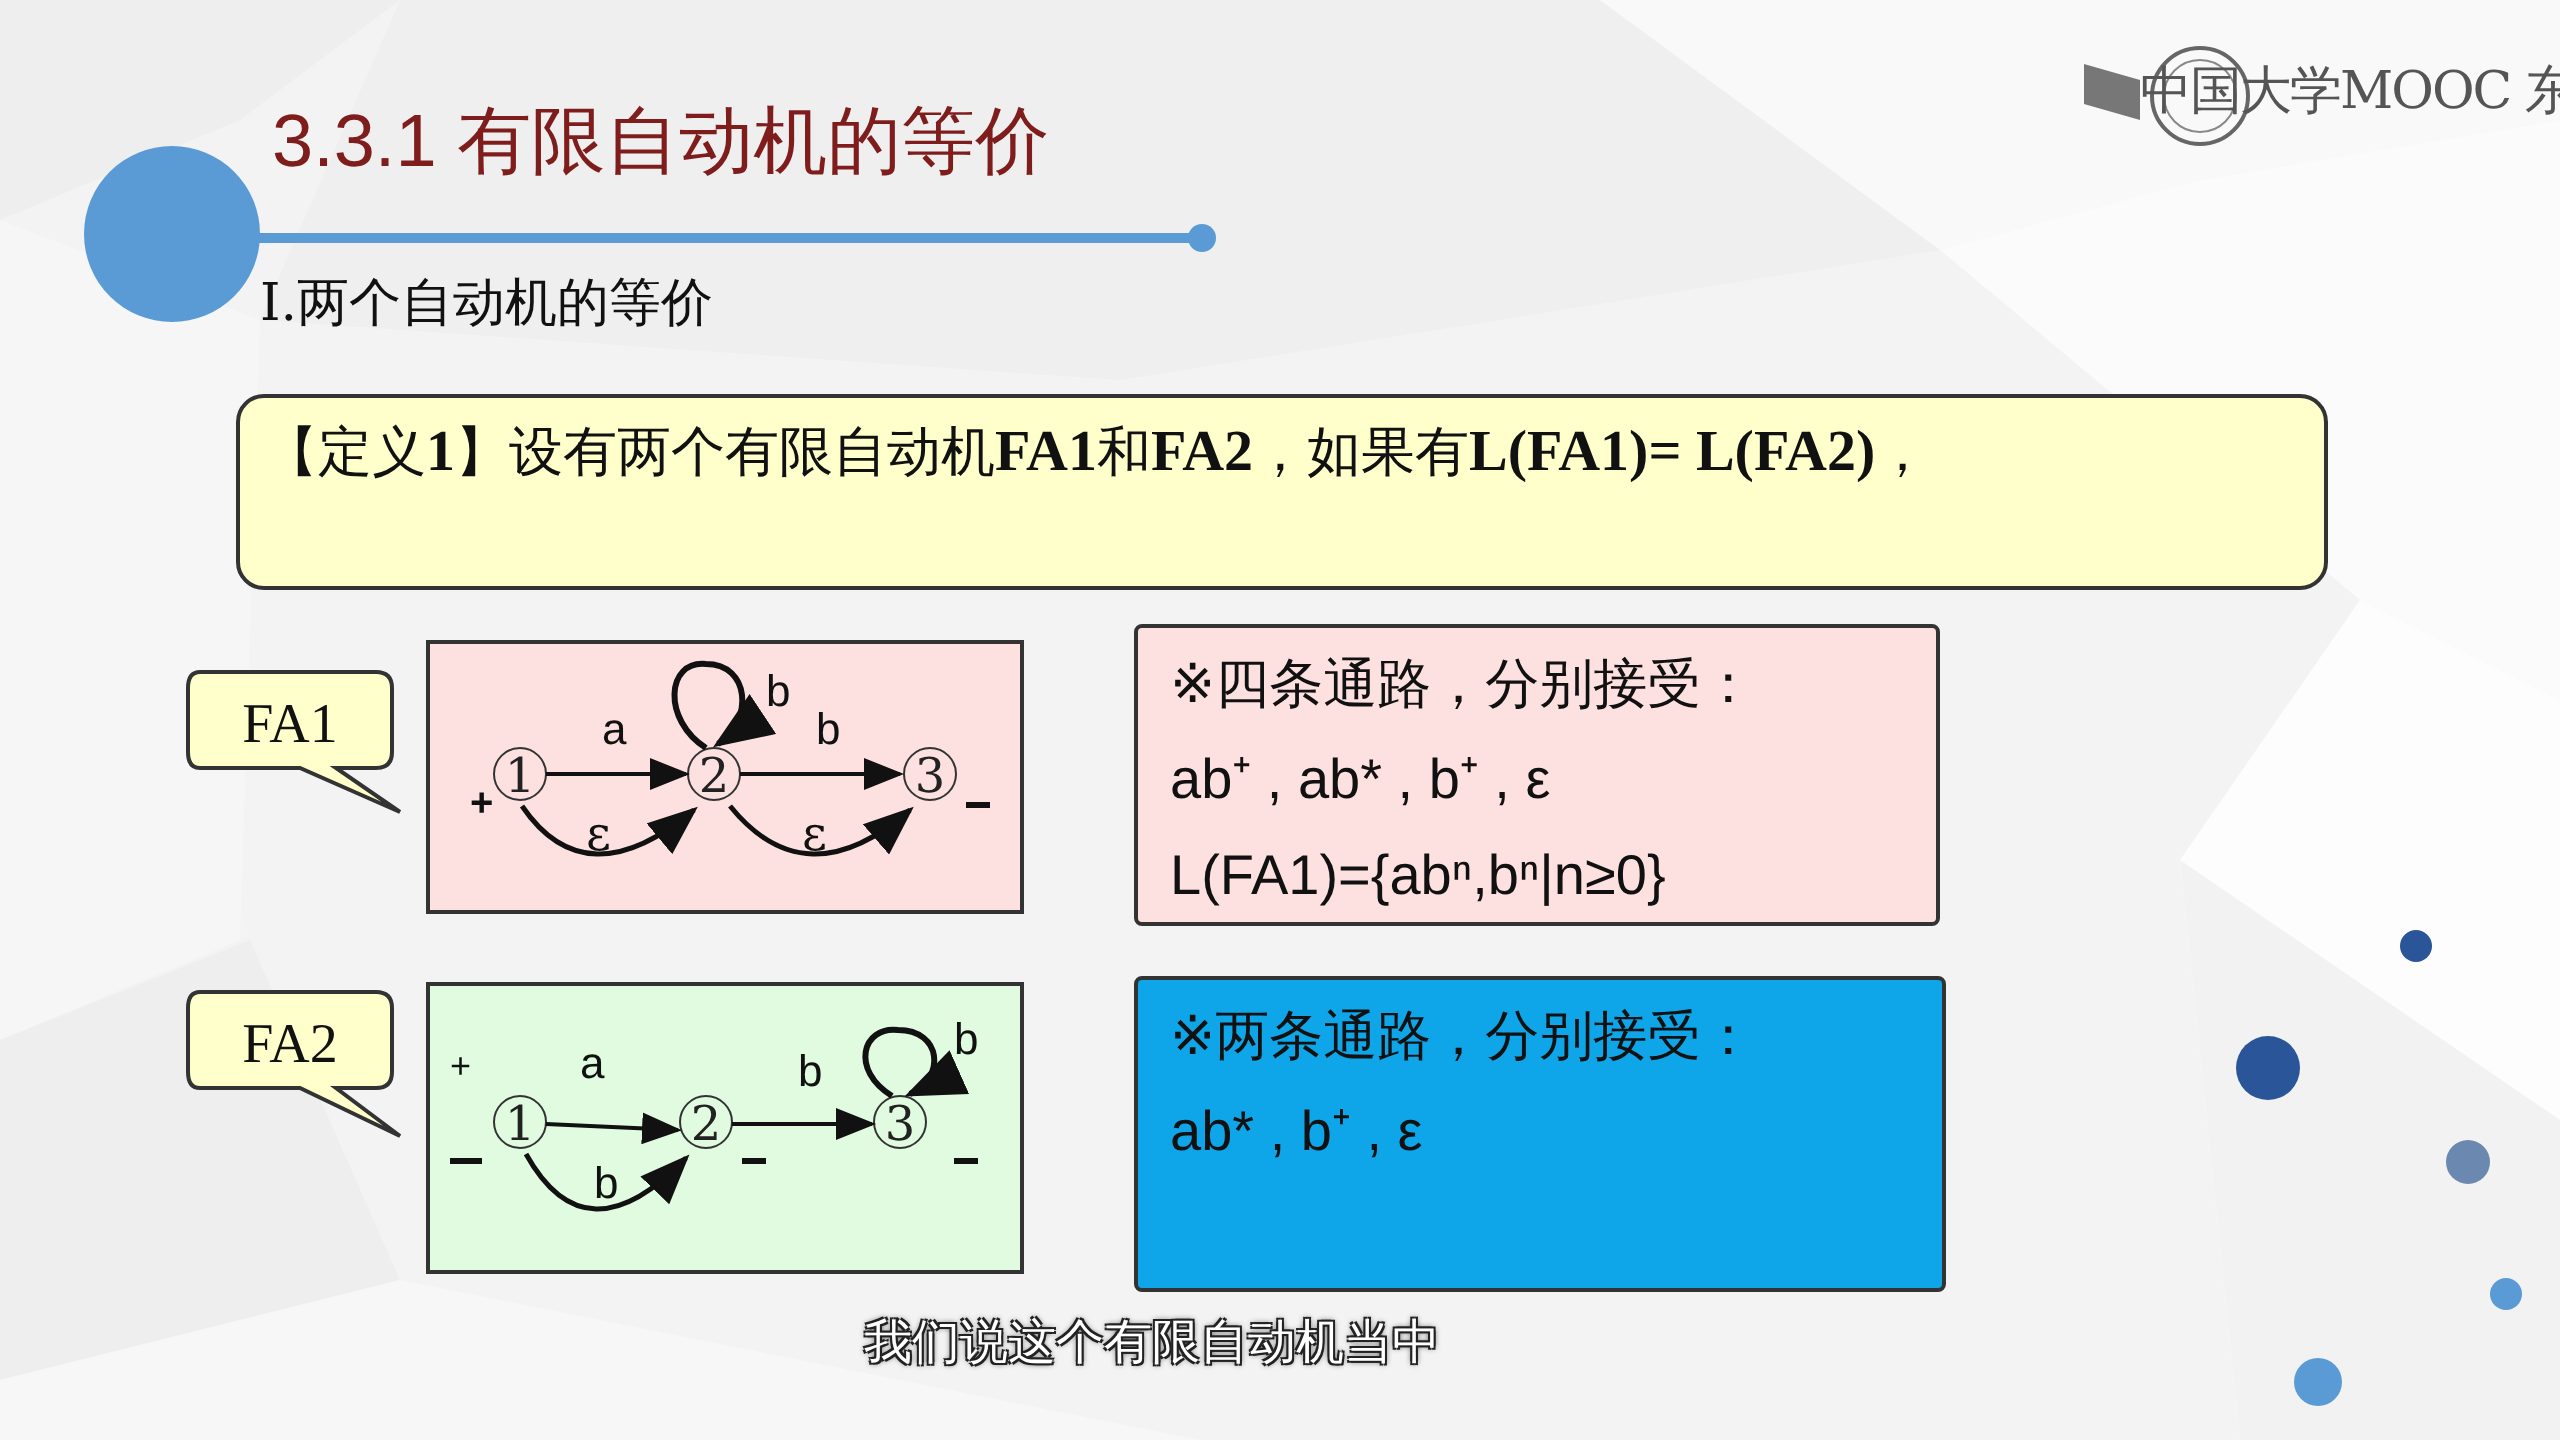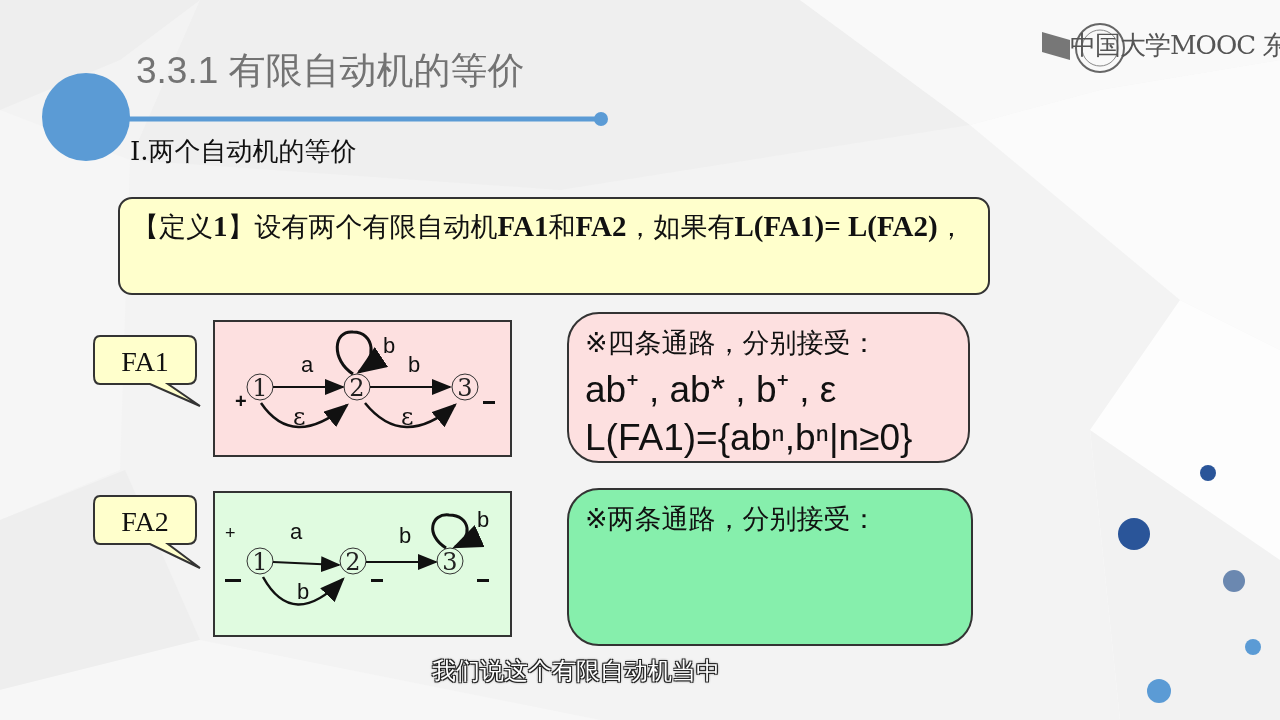--- a/index.html
+++ b/index.html
@@ -1,25 +1,25 @@
 <!DOCTYPE html>
 <html><head>
   <meta charset="utf-8">
   <style>
     html, body { margin: 0; padding: 0; }
     body { width: 1280px; height: 720px; overflow: hidden; position: relative; background: #f4f4f4; font-family: "DejaVu Sans", sans-serif; }
     .bg { position: absolute; left: 0; top: 0; width: 1280px; height: 720px; }
     .abs { position: absolute; }
-    .title { left: 136px; top: 46px; font-size: 37px; color: #737373; font-family: "Liberation Sans", "DejaVu Sans", sans-serif; white-space: nowrap; }
+    .title { left: 136px; top: 46px; font-size: 37px; color: #7f1d1d; font-family: "Liberation Sans", "DejaVu Sans", sans-serif; white-space: nowrap; }
     .subtitle { left: 130px; top: 134px; font-size: 26px; color: #111; font-family: "DejaVu Serif", serif; white-space: nowrap; }
-    .def-box { left: 118px; top: 197px; width: 872px; height: 98px; background: #ffffcc; border: 2px solid #333; border-radius: 14px; box-sizing: border-box; padding: 6px 12px; font-family: "DejaVu Serif", "Liberation Serif", serif; font-size: 27px; line-height: 43px; color: #111; }
+    .def-box { left: 118px; top: 197px; width: 1046px; height: 98px; background: #ffffcc; border: 2px solid #333; border-radius: 14px; box-sizing: border-box; padding: 6px 12px; font-family: "DejaVu Serif", "Liberation Serif", serif; font-size: 27px; line-height: 43px; color: #111; }
     .def-box b { font-family: "Liberation Serif", serif; font-weight: bold; font-size: 29px; }
-    .info-box { border: 2px solid #333; border-radius: 32px; box-sizing: border-box; padding: 6px 16px; font-family: "Liberation Sans", sans-serif; color: #111; }
+    .info-box { border: 2px solid #333; border-radius: 4px; box-sizing: border-box; padding: 6px 16px; font-family: "Liberation Sans", sans-serif; color: #111; }
     .info-box .hd { font-family: "DejaVu Sans", sans-serif; font-size: 27px; line-height: 46px; }
-    .info-box .ln { font-size: 37px; line-height: 48px; }
+    .info-box .ln { font-size: 28px; line-height: 48px; }
     .subtitle-cap { left: 0; width: 1152px; top: 655px; text-align: center; font-size: 24px; color: #fff; font-family: "DejaVu Sans", sans-serif; text-shadow: -1px -1px 0 #222, 1px -1px 0 #222, -1px 1px 0 #222, 1px 1px 0 #222, 0 0 3px #000; }
     .logo { left: 1040px; top: 10px; width: 225px; height: 66px; }
     .logo-text { position: absolute; left: 30px; top: 18px; font-size: 26px; color: #555; font-family: "DejaVu Serif", serif; letter-spacing: -1px; white-space: nowrap; }
     .callout-label { font-family: "Liberation Serif", serif; font-size: 28px; fill: #111; }
   </style>
 </head>
 <body>
 
 <svg class="bg" viewBox="0 0 1280 720">
   <rect x="0" y="0" width="1280" height="720" fill="#f3f3f3"></rect>
@@ -143,17 +143,18 @@
   <path d="M233,57 C212,44 218,22 236,24 C258,24 260,48 242,56" fill="none" stroke="#111" stroke-width="3" marker-end="url(#ah2)"></path>
   <text x="264" y="36" font-size="22" fill="#111">b</text>
 </svg>
 
 <div class="abs info-box" style="left:567px;top:312px;width:403px;height:151px;background:#fde0e0;">
   <div class="hd">※四条通路，分别接受：</div>
   <div class="ln">ab⁺ , ab* , b⁺ , ε</div>
   <div class="ln">L(FA1)={abⁿ,bⁿ|n≥0}</div>
 </div>
 
-<div class="abs info-box" style="left:567px;top:488px;width:406px;height:158px;background:#86efac;">
+<div class="abs info-box" style="left:567px;top:488px;width:406px;height:158px;background:#0ea5e9;">
   <div class="hd">※两条通路，分别接受：</div>
+  <div class="ln">ab* , b⁺ , ε</div>
 </div>
 
 <div class="abs subtitle-cap">我们说这个有限自动机当中</div>
 
 </body></html>

